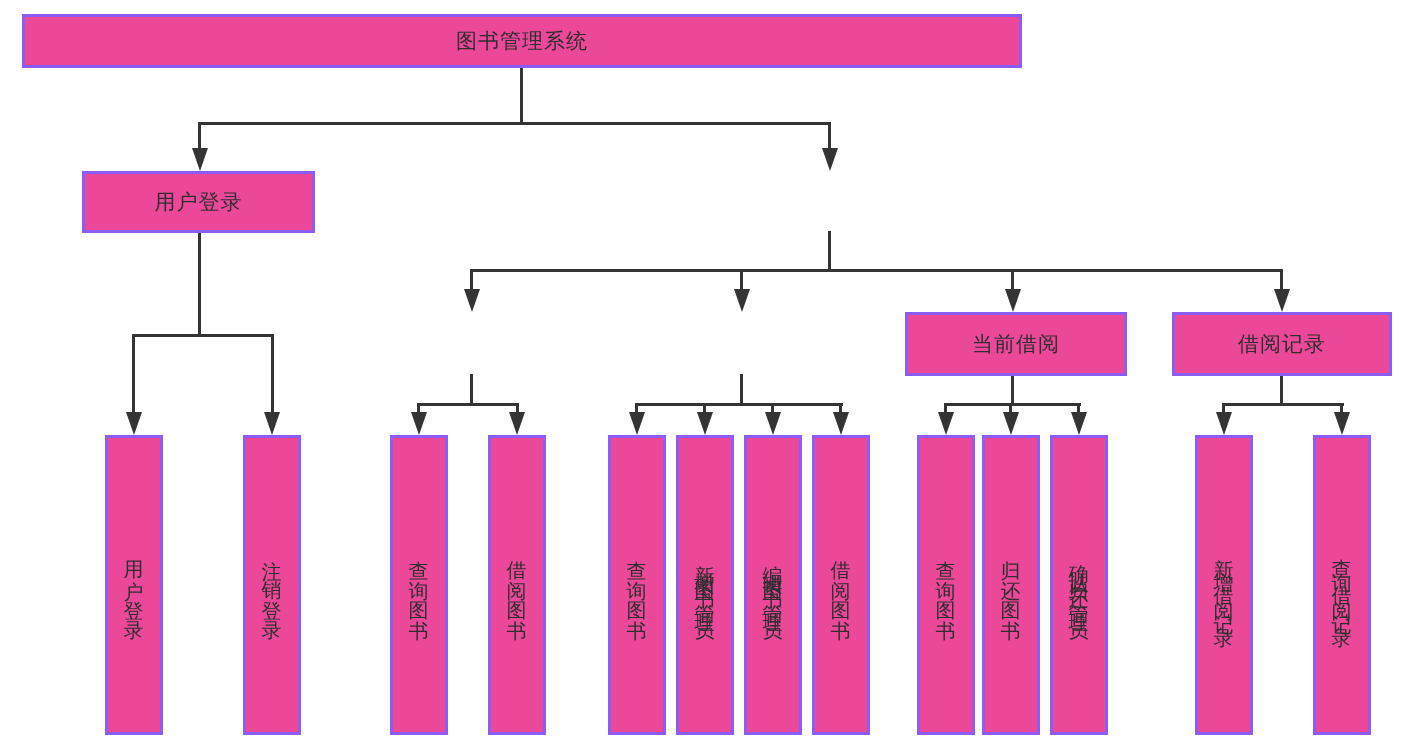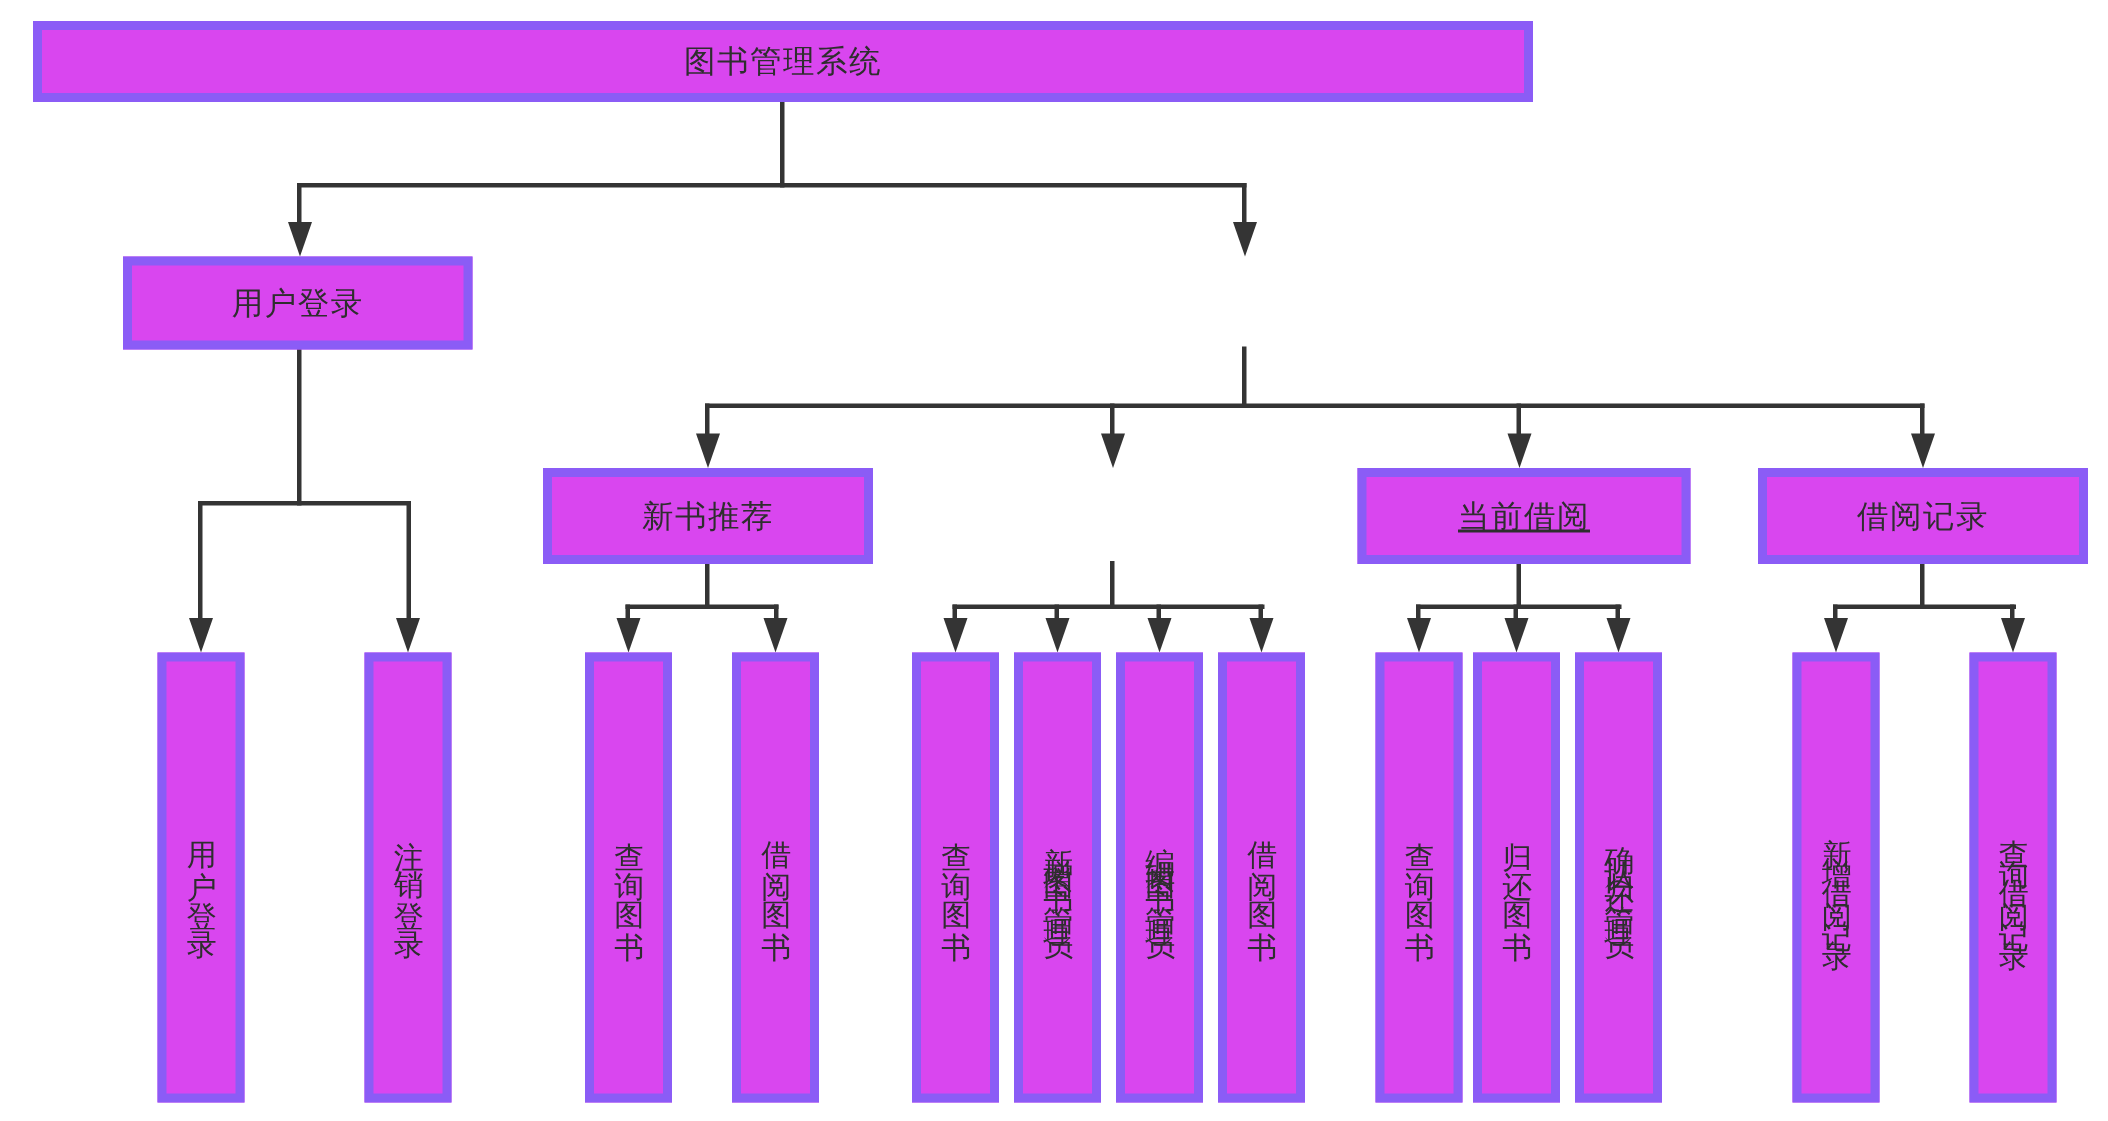--- a/index.html
+++ b/index.html
@@ -15,21 +15,21 @@
   
   .arrow {
     position:absolute; width:0; height:0;
     border-left:8px solid transparent;
     border-right:8px solid transparent;
     border-top:23px solid #343434;
   }
   
   .box {
     position:absolute; box-sizing:border-box;
-    border:6px solid #8b5cf6; background:#d946ef;
+    border:3px solid #8b5cf6; background:#ec4899;
     display:flex; align-items:center; justify-content:center;
     font-size:21px; letter-spacing:1px; color:#2e2e2e;
   }
   
   .leaf {
     width:58px; top:435px; height:300px;
     font-size:20px;
   }
   .leaf span {
     writing-mode:vertical-rl; text-orientation:mixed;
@@ -111,26 +111,23 @@
 
   <div class="box" style="left:22px; top:14px; width:1000px; height:54px;">
     <span>图书管理系统</span>
   </div>
 
   <div class="box" style="left:82px; top:171px; width:233px; height:62px;">
     <span>用户登录</span>
   </div>
 
 
-  <div class="box" style="left:362px; top:312px; width:220px; height:64px;">
-    <span>新书推荐</span>
-  </div>
 
 
-  <div class="box" style="left:905px; top:312px; width:222px; height:64px;text-decoration:underline;">
+  <div class="box" style="left:905px; top:312px; width:222px; height:64px;">
     <span>当前借阅</span>
   </div>
 
   <div class="box" style="left:1172px; top:312px; width:220px; height:64px;">
     <span>借阅记录</span>
   </div>
 
   <div class="box leaf gap-lg" style="left:105px;">
     <span>用户登录</span>
   </div>

